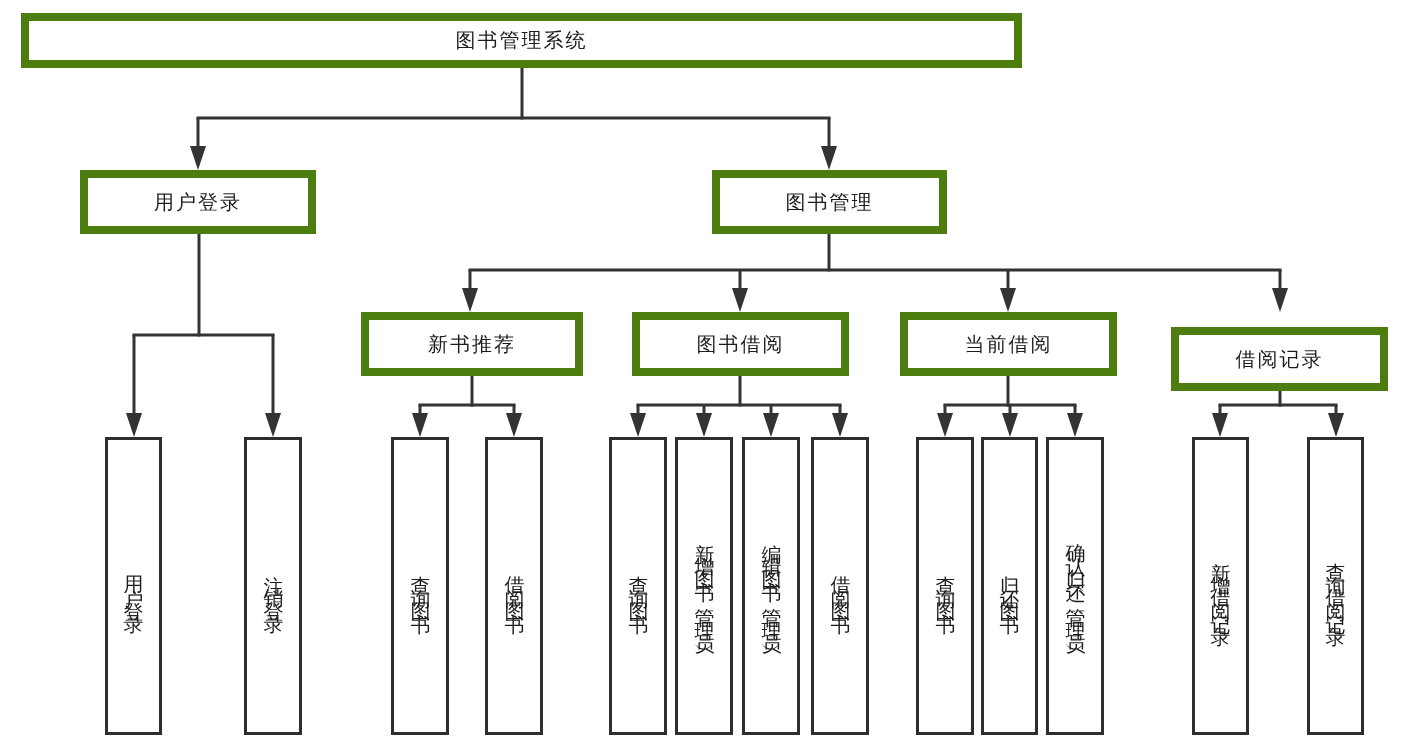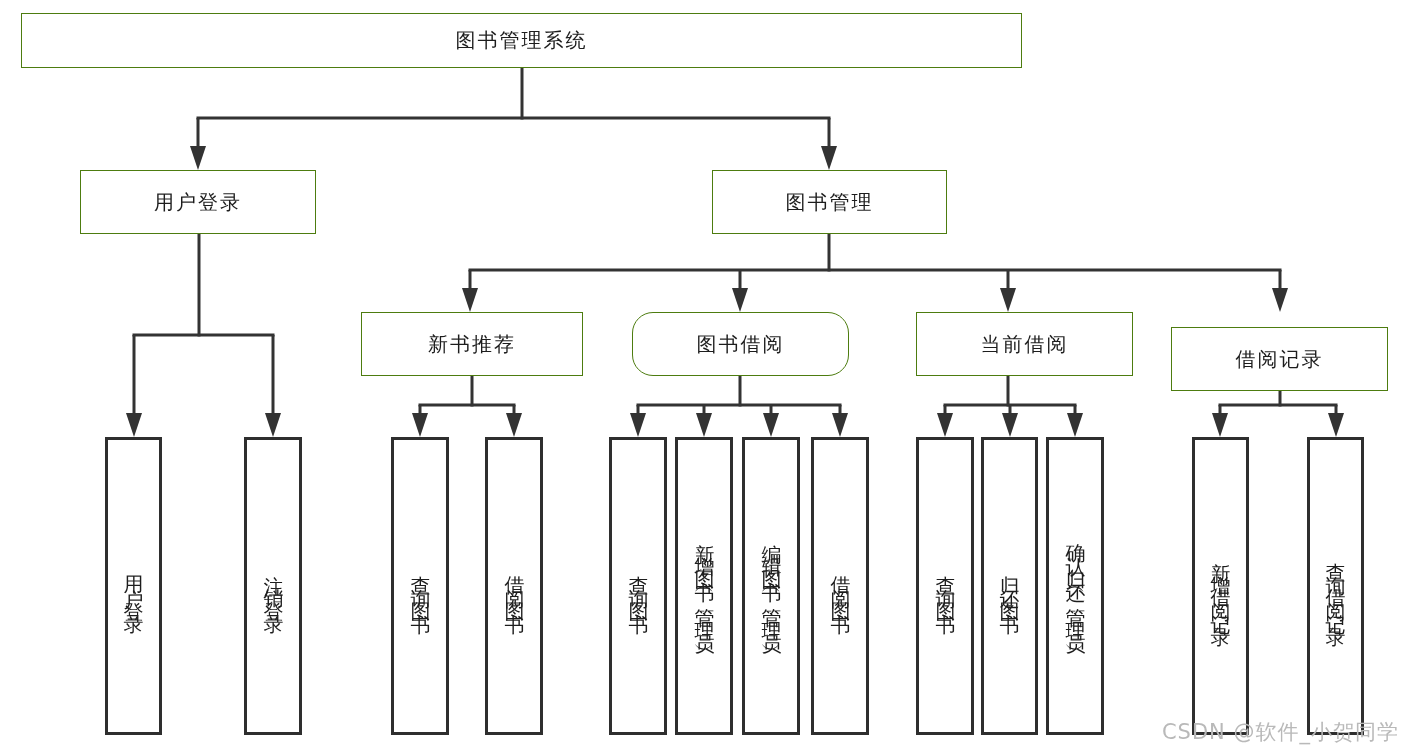--- a/index.html
+++ b/index.html
@@ -4,21 +4,21 @@
 <style>
   html,body{margin:0;padding:0;background:#ffffff;}
   #stage{
     position:relative;width:1405px;height:747px;background:#ffffff;overflow:hidden;
     font-family:"DejaVu Sans","Liberation Sans",sans-serif;
   }
   #wires{position:absolute;left:0;top:0;width:1405px;height:747px;}
   #wires line{stroke:#333333;stroke-width:3;}
   #wires polygon{fill:#333333;stroke:none;}
   .box{
-    position:absolute;box-sizing:border-box;border:1px solid #4d7c0f;background:#ffffff;
+    position:absolute;box-sizing:border-box;border:8px solid #4d7c0f;background:#ffffff;
     display:flex;align-items:center;justify-content:center;
     color:#1d1d1d;font-size:20px;letter-spacing:2px;white-space:nowrap;
   }
   .vbox{
     position:absolute;box-sizing:border-box;border:3px solid #2e2e2e;background:#ffffff;
     writing-mode:vertical-rl;text-orientation:mixed;text-align:center;
     color:#1d1d1d;font-size:20px;letter-spacing:13px;line-height:51px;
     top:437px;height:298px;overflow:hidden;
   }
   .watermark{
@@ -91,36 +91,35 @@
     <line x1="1336" y1="405" x2="1336" y2="416"></line>
     <polygon points="1328,413 1344,413 1336,437"></polygon>
   </svg>
 
   <div class="box" style="left:21px;top:13px;width:1001px;height:55px;">图书管理系统</div>
 
   <div class="box" style="left:80px;top:170px;width:236px;height:64px;">用户登录</div>
   <div class="box" style="left:361px;top:312px;width:222px;height:64px;">新书推荐</div>
 
   <div class="box" style="left:712px;top:170px;width:235px;height:64px;">图书管理</div>
-  <div class="box" style="left:632px;top:312px;width:217px;height:64px;border-radius:21px;">图书借阅</div>
-  <div class="box" style="left:900px;top:312px;width:217px;height:64px;margin-left:16px;">当前借阅</div>
+  <div class="box" style="left:632px;top:312px;width:217px;height:64px;">图书借阅</div>
+  <div class="box" style="left:900px;top:312px;width:217px;height:64px;">当前借阅</div>
   <div class="box" style="left:1171px;top:312px;width:217px;height:64px;margin-top:15px;">借阅记录</div>
 
   <div class="vbox" style="left:105px;width:57px;">用户登录</div>
   <div class="vbox" style="left:244px;width:58px;">注销登录</div>
 
   <div class="vbox" style="left:391px;width:58px;">查询图书</div>
   <div class="vbox" style="left:485px;width:58px;">借阅图书</div>
 
   <div class="vbox" style="left:609px;width:58px;">查询图书</div>
   <div class="vbox" style="left:675px;width:58px;">新增图书（管理员）</div>
   <div class="vbox" style="left:742px;width:58px;">编辑图书（管理员）</div>
   <div class="vbox" style="left:811px;width:58px;">借阅图书</div>
 
   <div class="vbox" style="left:916px;width:58px;">查询图书</div>
   <div class="vbox" style="left:981px;width:57px;">归还图书</div>
   <div class="vbox" style="left:1046px;width:58px;">确认归还（管理员）</div>
 
   <div class="vbox" style="left:1192px;width:57px;">新增借阅记录</div>
   <div class="vbox" style="left:1307px;width:57px;">查询借阅记录</div>
 
-  <div class="watermark">CSDN @软件_小贺同学</div>
 </div>
 
 </body></html>

